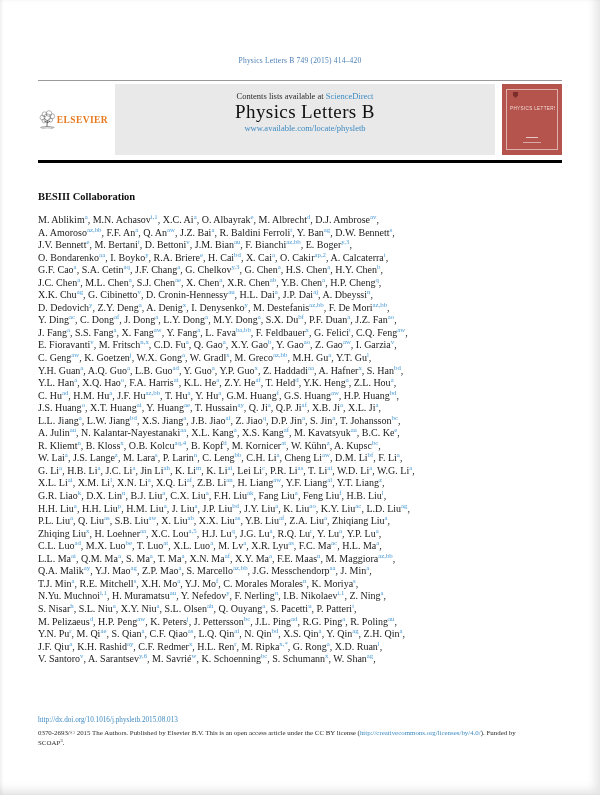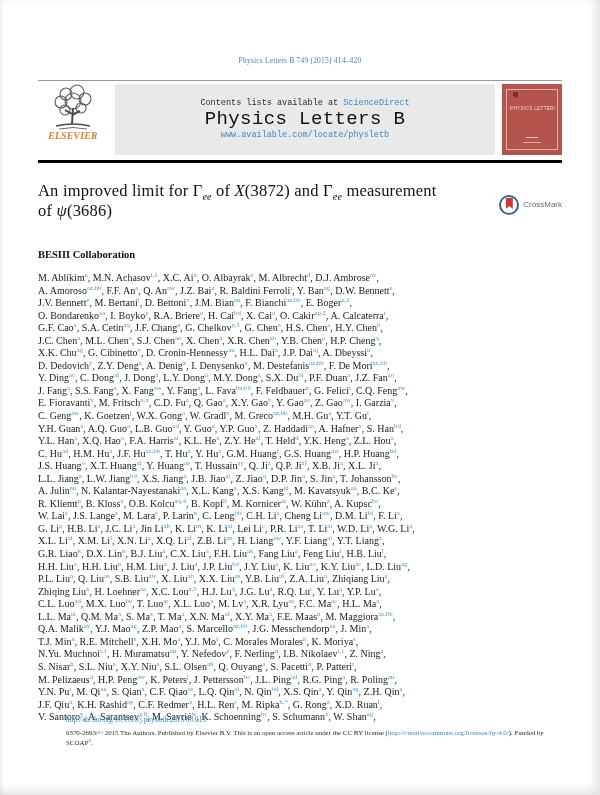--- a/index.html
+++ b/index.html
@@ -20,32 +20,31 @@
     text-align:center;font-size:7.5px;color:#4b7fb5;
     margin-bottom:15px;letter-spacing:.2px;
   }
   
   .banner-row{
     display:flex;align-items:stretch;
     border-top:1px solid #9a9a9a;
     height:76px;
   }
   .logo{
-    width:70px;display:flex;flex-direction:column;align-items:center;
-    justify-content:flex-start;padding:3px 0 1px 0;box-sizing:border-box;font-style:italic;
+    width:70px;display:flex;flex-direction:row;align-items:center;
+    justify-content:flex-start;padding:3px 0 1px 0;box-sizing:border-box;
   }
   .els-text{
     font-size:9.5px;font-weight:bold;color:#e87a1d;
     letter-spacing:.4px;font-family:"Liberation Serif",serif;margin-top:-1px;
   }
   .banner-box{
     flex:1;background:#e9e9e9;margin:3px 7px 2px 7px;
-    display:flex;flex-direction:column;align-items:center;justify-content:center;
+    display:flex;flex-direction:column;align-items:center;justify-content:flex-start;
     padding:7px 0 8px 0;
-    font-family:Liberation Mono, monospace;
   }
   .contents{font-size:8.5px;color:#2a2a2a;}
   .jtitle{font-size:19px;color:#101010;letter-spacing:.4px;}
   .jurl{font-size:8.5px;}
   .cover{
     width:60px;margin:3px 0 2px 0;background:#b4544d;position:relative;
   }
   .cover-inner{
     position:absolute;left:4px;right:4px;top:5px;bottom:5px;
     border:1px solid rgba(255,255,255,.55);
@@ -81,21 +80,21 @@
     clip-path:polygon(0 0,100% 0,100% 100%,50% 72%,0 100%);
   }
   .cm-text{font-size:8px;color:#6b6b6b;font-family:"Liberation Sans",sans-serif;}
   
   .collab{font-weight:bold;font-size:10.5px;margin-top:28px;color:#111;}
   .authors{margin-top:12px;font-size:10px;line-height:12.55px;color:#1b1b1b;}
   .author-line{white-space:nowrap;}
   sup,sub{line-height:0;}
   .authors sup{color:#4a9ad5;font-size:6.8px;}
   
-  .footer{position:absolute;left:38px;right:38px;top:716px;margin-left:28px;}
+  .footer{position:absolute;left:38px;right:38px;top:716px;}
   .doi{font-size:7.2px;margin-bottom:4px;}
   .copy{font-size:6.9px;color:#2a2a2a;line-height:9.5px;}
   .copy sup{font-size:5px;}
   .tree{display:block;}
 </style>
 </head>
 <body>
 
 <div class="page">
 
@@ -135,32 +134,20 @@
         <div class="cover-emblem"></div>
         <div class="cover-title">PHYSICS LETTERS B</div>
         <div class="cover-foot1"></div>
         <div class="cover-foot2"></div>
       </div>
     </div>
   </div>
 
   <div class="blackrule"></div>
 
-  <div class="title-row">
-    <div class="h1">
-      <div>An improved limit for Γ<sub><i>ee</i></sub> of <i>X</i>(3872) and Γ<sub><i>ee</i></sub> measurement</div>
-      <div>of <i>ψ</i>(3686)</div>
-    </div>
-    <div class="crossmark">
-      <span class="cm-circle">
-          <span class="cm-flag"></span>
-        </span>
-      <span class="cm-text">CrossMark</span>
-    </div>
-  </div>
 
   <div class="collab">BESIII Collaboration</div>
 
   <div class="authors">
       <div class="author-line">M. Ablikim<sup>a</sup>, M.N. Achasov<sup>i,1</sup>, X.C. Ai<sup>a</sup>, O. Albayrak<sup>e</sup>, M. Albrecht<sup>d</sup>, D.J. Ambrose<sup>av</sup>,</div>
       <div class="author-line">A. Amoroso<sup>az,bb</sup>, F.F. An<sup>a</sup>, Q. An<sup>aw</sup>, J.Z. Bai<sup>a</sup>, R. Baldini Ferroli<sup>t</sup>, Y. Ban<sup>ag</sup>, D.W. Bennett<sup>s</sup>,</div>
       <div class="author-line">J.V. Bennett<sup>e</sup>, M. Bertani<sup>t</sup>, D. Bettoni<sup>v</sup>, J.M. Bian<sup>au</sup>, F. Bianchi<sup>az,bb</sup>, E. Boger<sup>y,3</sup>,</div>
       <div class="author-line">O. Bondarenko<sup>aa</sup>, I. Boyko<sup>y</sup>, R.A. Briere<sup>e</sup>, H. Cai<sup>bd</sup>, X. Cai<sup>a</sup>, O. Cakir<sup>ap,2</sup>, A. Calcaterra<sup>t</sup>,</div>
       <div class="author-line">G.F. Cao<sup>a</sup>, S.A. Cetin<sup>aq</sup>, J.F. Chang<sup>a</sup>, G. Chelkov<sup>y,3</sup>, G. Chen<sup>a</sup>, H.S. Chen<sup>a</sup>, H.Y. Chen<sup>b</sup>,</div>
       <div class="author-line">J.C. Chen<sup>a</sup>, M.L. Chen<sup>a</sup>, S.J. Chen<sup>ae</sup>, X. Chen<sup>a</sup>, X.R. Chen<sup>ab</sup>, Y.B. Chen<sup>a</sup>, H.P. Cheng<sup>q</sup>,</div>

